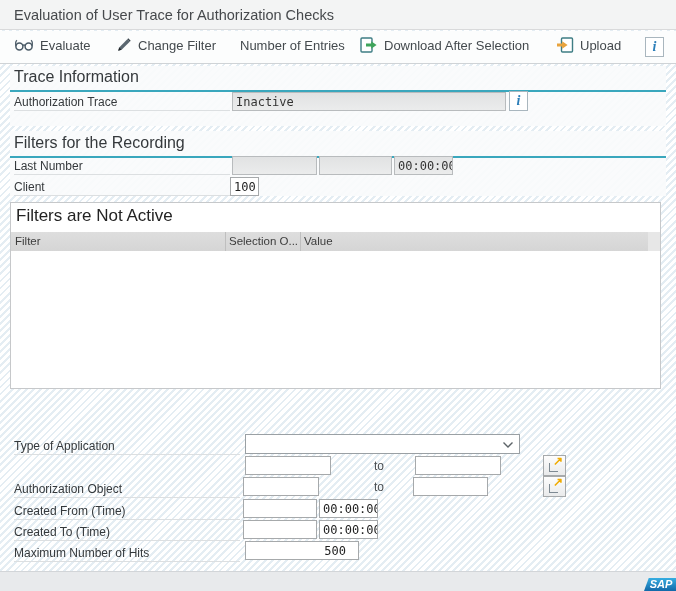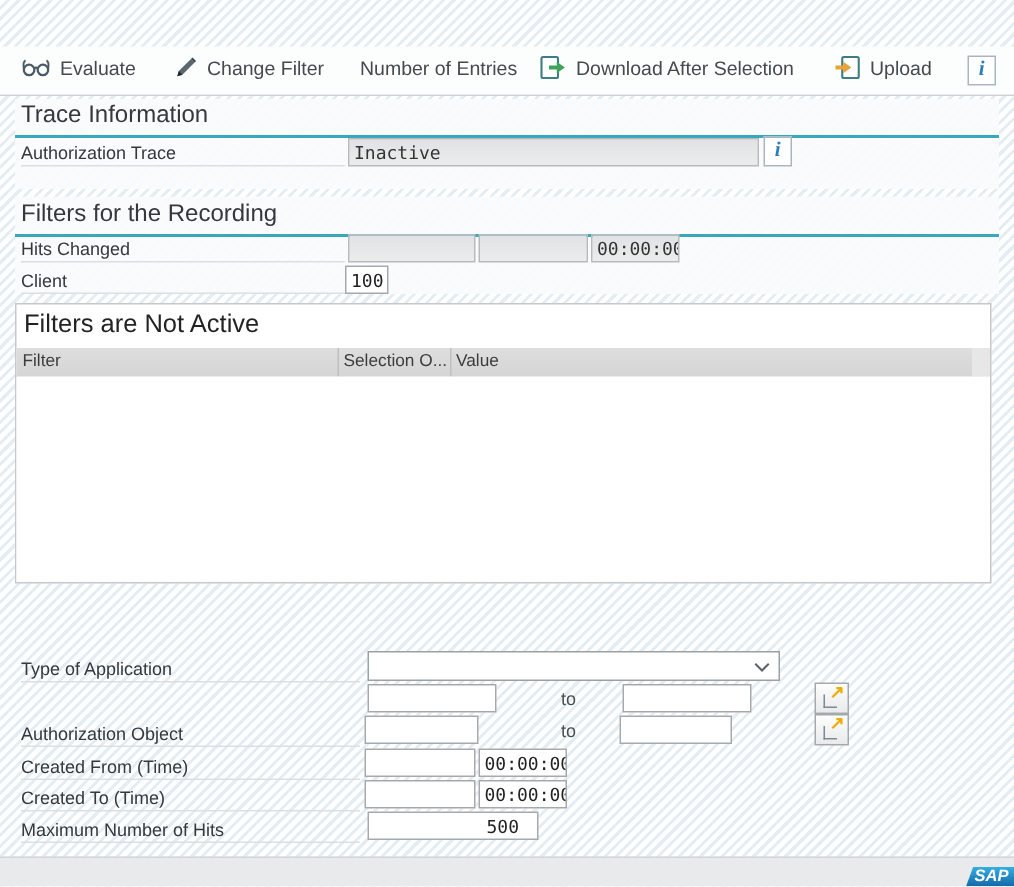--- a/index.html
+++ b/index.html
@@ -103,20 +103,23 @@
     clip-path:polygon(14% 0,100% 0,100% 100%,0 100%);
     color:#fff;font-weight:bold;font-style:italic;font-size:11px;
     display:flex;align-items:flex-start;justify-content:center;line-height:12px;
   }
 </style>
 </head>
 <body>
 
 <div class="stage">
 
+  <div class="titlebar">
+    <span>Evaluation of User Trace for Authorization Checks</span>
+  </div>
 
   <div class="toolbar">
     <div class="tb-btn" style="left:14px">
       <span class="tb-ico">
         <svg width="20" height="14" viewBox="0 0 20 14">
           <path d="M2 8 Q1 3.5 3 2.3" fill="none" stroke="#4a5a66" stroke-width="1.3"></path>
           <path d="M18 8 Q19 3.5 17 2.3" fill="none" stroke="#4a5a66" stroke-width="1.3"></path>
           <circle cx="5.4" cy="8.6" r="3.5" fill="none" stroke="#4a5a66" stroke-width="1.5"></circle>
           <circle cx="14.6" cy="8.6" r="3.5" fill="none" stroke="#4a5a66" stroke-width="1.5"></circle>
           <path d="M8.9 7.6 Q10 6.3 11.1 7.6" fill="none" stroke="#4a5a66" stroke-width="1.3"></path>
@@ -170,21 +173,21 @@
 
   <div class="lbl" style="left:14px;top:92px;width:216px">Authorization Trace</div>
   <div class="fld ro" style="left:232px;top:92px;width:274px">Inactive</div>
   <div class="info-box" style="left:509px;top:91px">
     <span class="info-i">i</span>
   </div>
 
   <div class="grp-bg" style="left:10px;top:131px;width:656px;height:65px"></div>
   <div class="sec-hd" style="top:133px">Filters for the Recording</div>
 
-  <div class="lbl" style="left:14px;top:156px;width:216px">Hits Changed</div>
+  <div class="lbl" style="left:14px;top:156px;width:216px">Last Number</div>
   <div class="fld ro" style="left:232px;top:156px;width:85px"></div>
   <div class="fld ro" style="left:319px;top:156px;width:73px"></div>
   <div class="fld ro time" style="left:394px;top:156px;width:59px">00:00:00</div>
 
   <div class="lbl" style="left:14px;top:177px;width:216px">Client</div>
   <div class="fld" style="left:230px;top:177px;width:29px">100</div>
 
   <div class="tbl">
     <div class="tbl-title">Filters are Not Active</div>
     <div class="tbl-hd">

